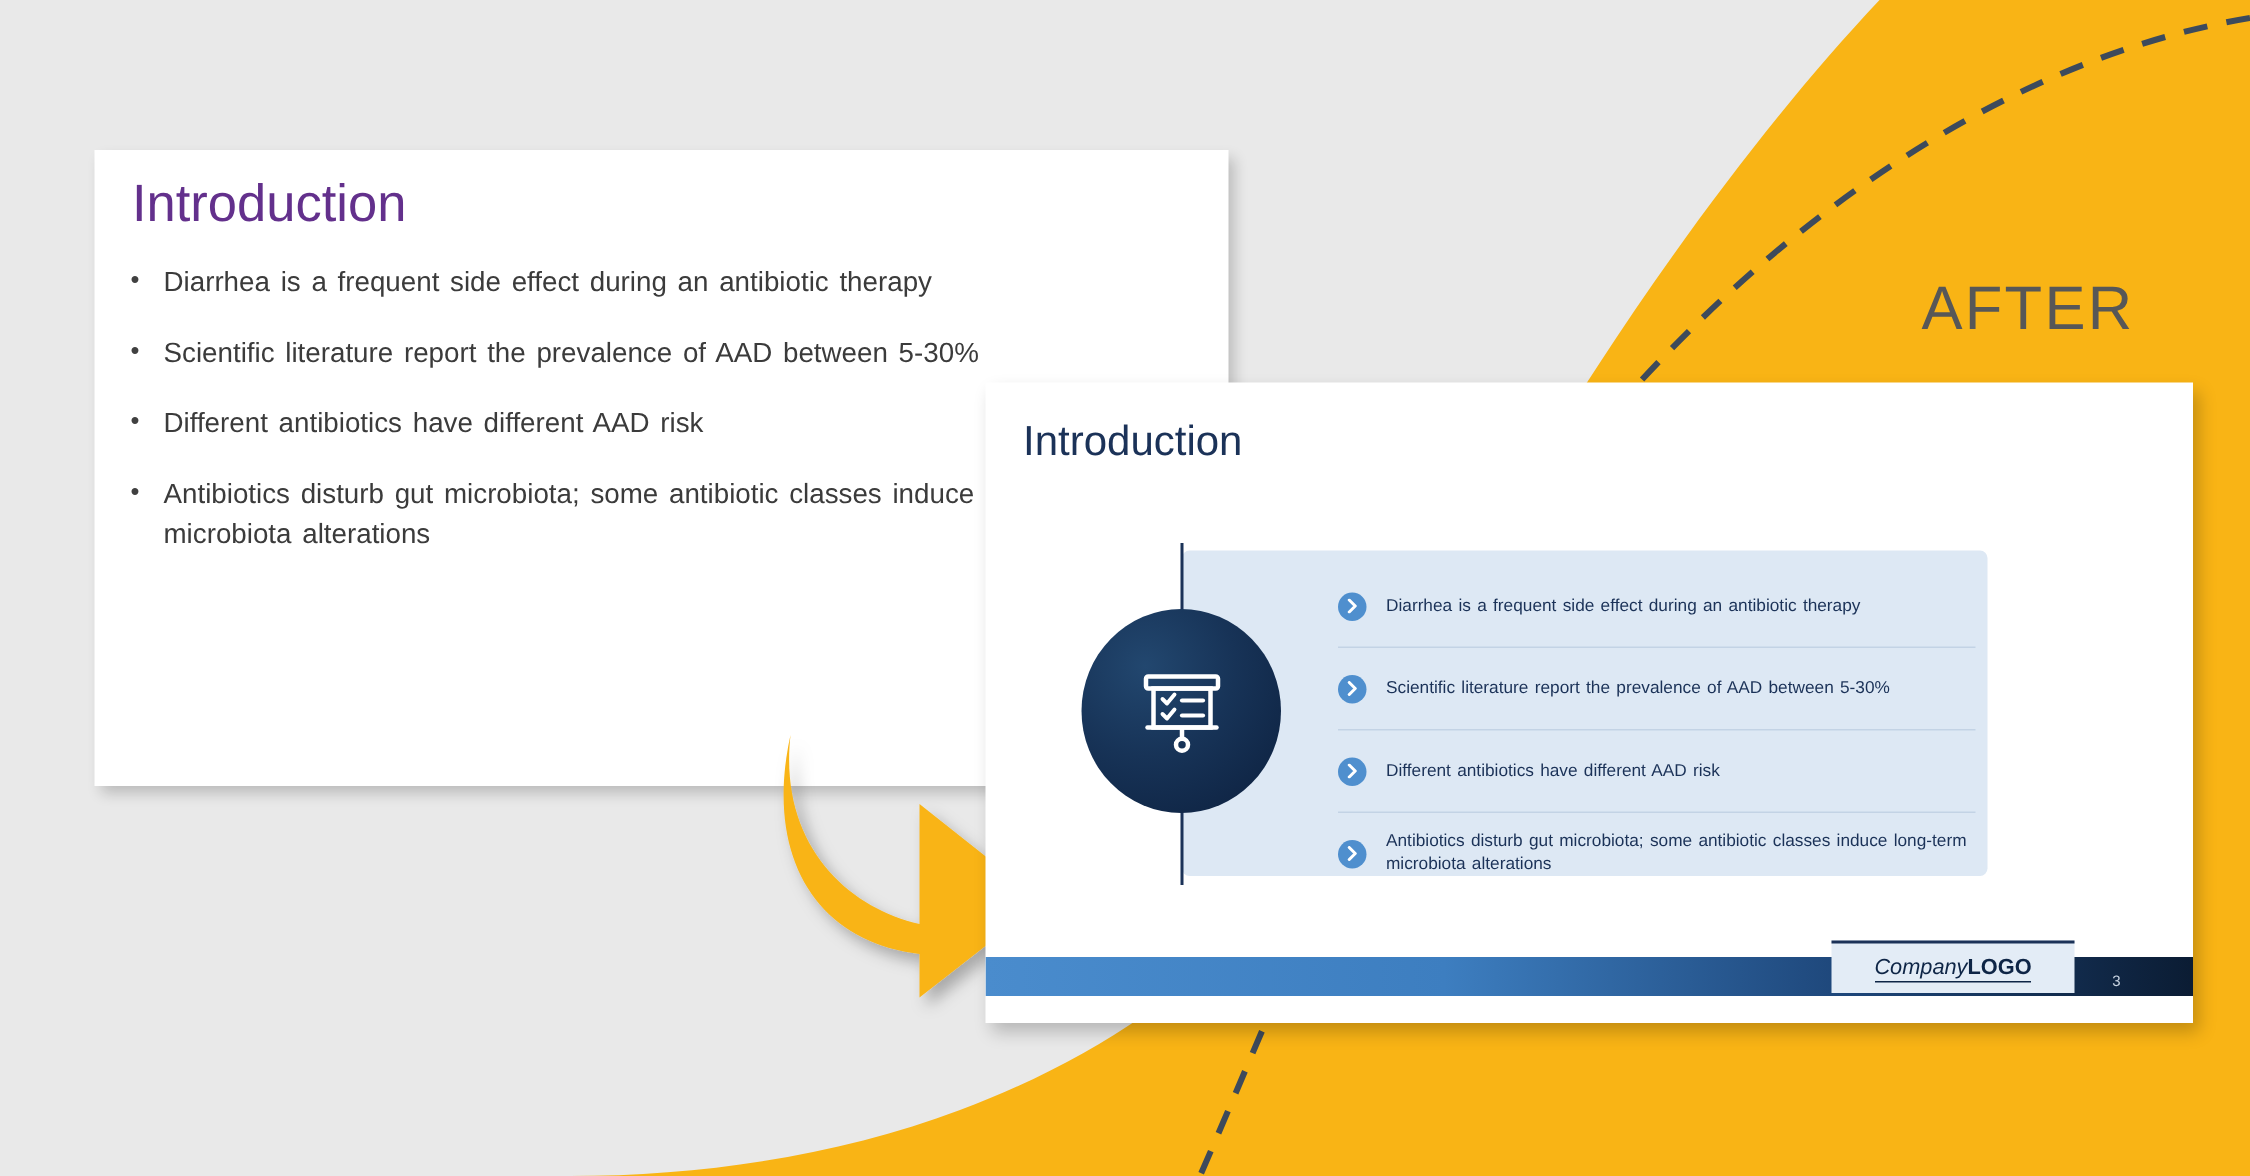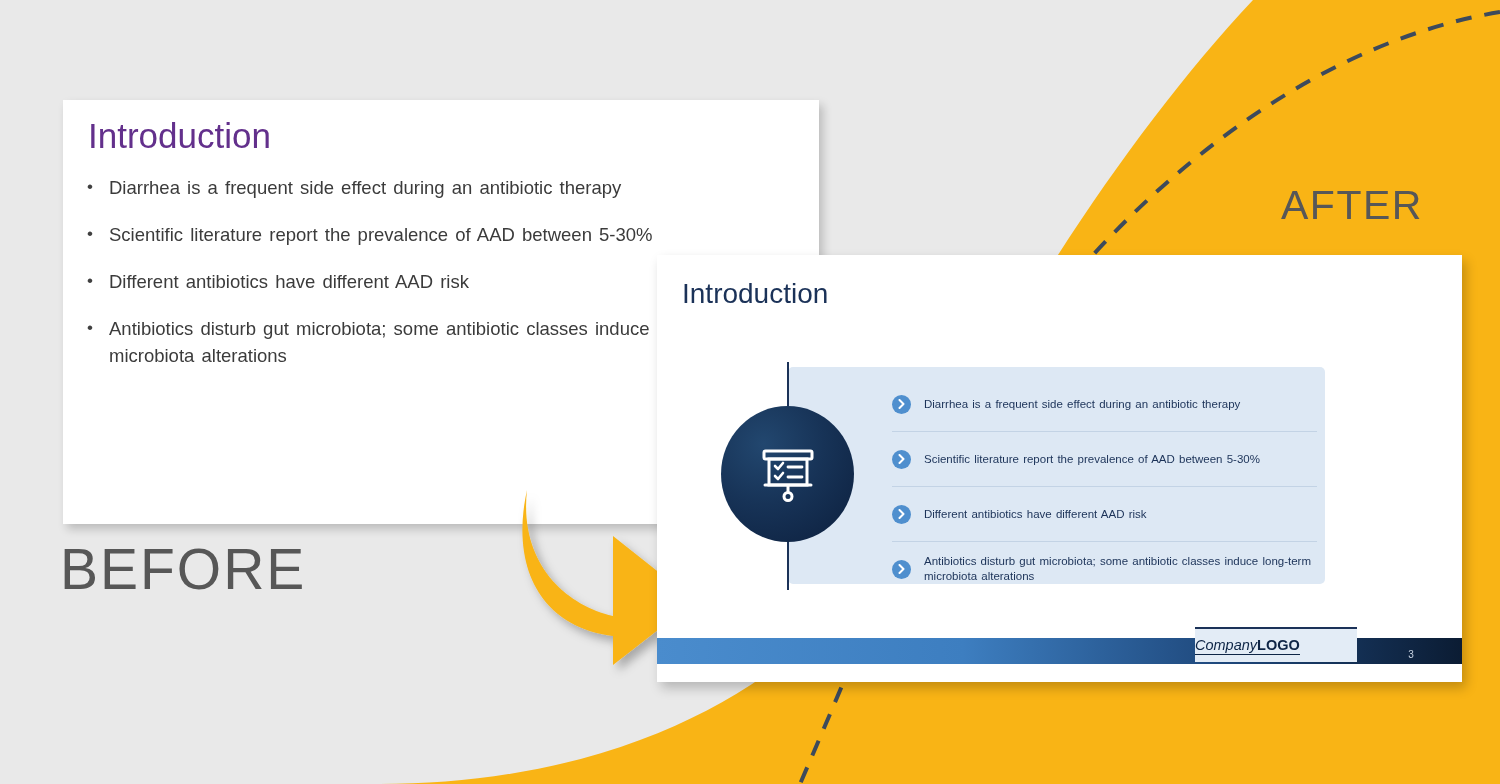--- a/index.html
+++ b/index.html
@@ -183,29 +183,29 @@
   #after-footer {
     position: absolute;
     left: 0;
     bottom: 18px;
     width: 805px;
     height: 26px;
     background: linear-gradient(to right, #4a8ccd 0%, #3d7ec0 38%, #1d4578 72%, #0b1c33 100%);
   }
   #logo-box {
     position: absolute;
-    left: 538px;
+    left: 564px;
     bottom: 20px;
     width: 162px;
     height: 33px;
     background: #e3ecf6;
     border-top: 2px solid #1b3258;
     display: flex;
     align-items: center;
-    justify-content: flex-start;
+    justify-content: center;
   }
   #logo-text {
     font-size: 14.5px;
     color: #0e2546;
     border-bottom: 1.5px solid #0e2546;
     padding-bottom: 1px;
     white-space: nowrap;
   }
   #logo-text .co { font-style: italic; font-weight: 400; }
   #logo-text .lg { font-weight: bold; }
@@ -224,21 +224,20 @@
 
 <div id="stage">
 
   <svg id="bg-svg" viewBox="0 0 1500 784">
 
     <path d="M1500,0 L1253,0 C1140,120 1020,300 935,470 C880,580 800,680 640,740 C560,770 470,784 380,784 L1500,784 Z" fill="#f9b415"></path>
 
     <path d="M1500,12 C1330,40 1160,160 1030,330 C930,460 880,600 800,784" fill="none" stroke="#3d4a5c" stroke-width="4" stroke-dasharray="16 13" stroke-linecap="butt"></path>
   </svg>
 
-  <div class="ba-caption" id="before-caption">BEFORE</div>
 
   <div class="ba-caption" id="after-caption">AFTER</div>
 
   <div id="before-slide">
     <div id="before-title">Introduction</div>
 
     <div id="before-bullets">
       <div class="before-bullet">
         <span class="dot">•</span>
         <span class="btxt">Diarrhea is a frequent side effect during an antibiotic therapy</span>

